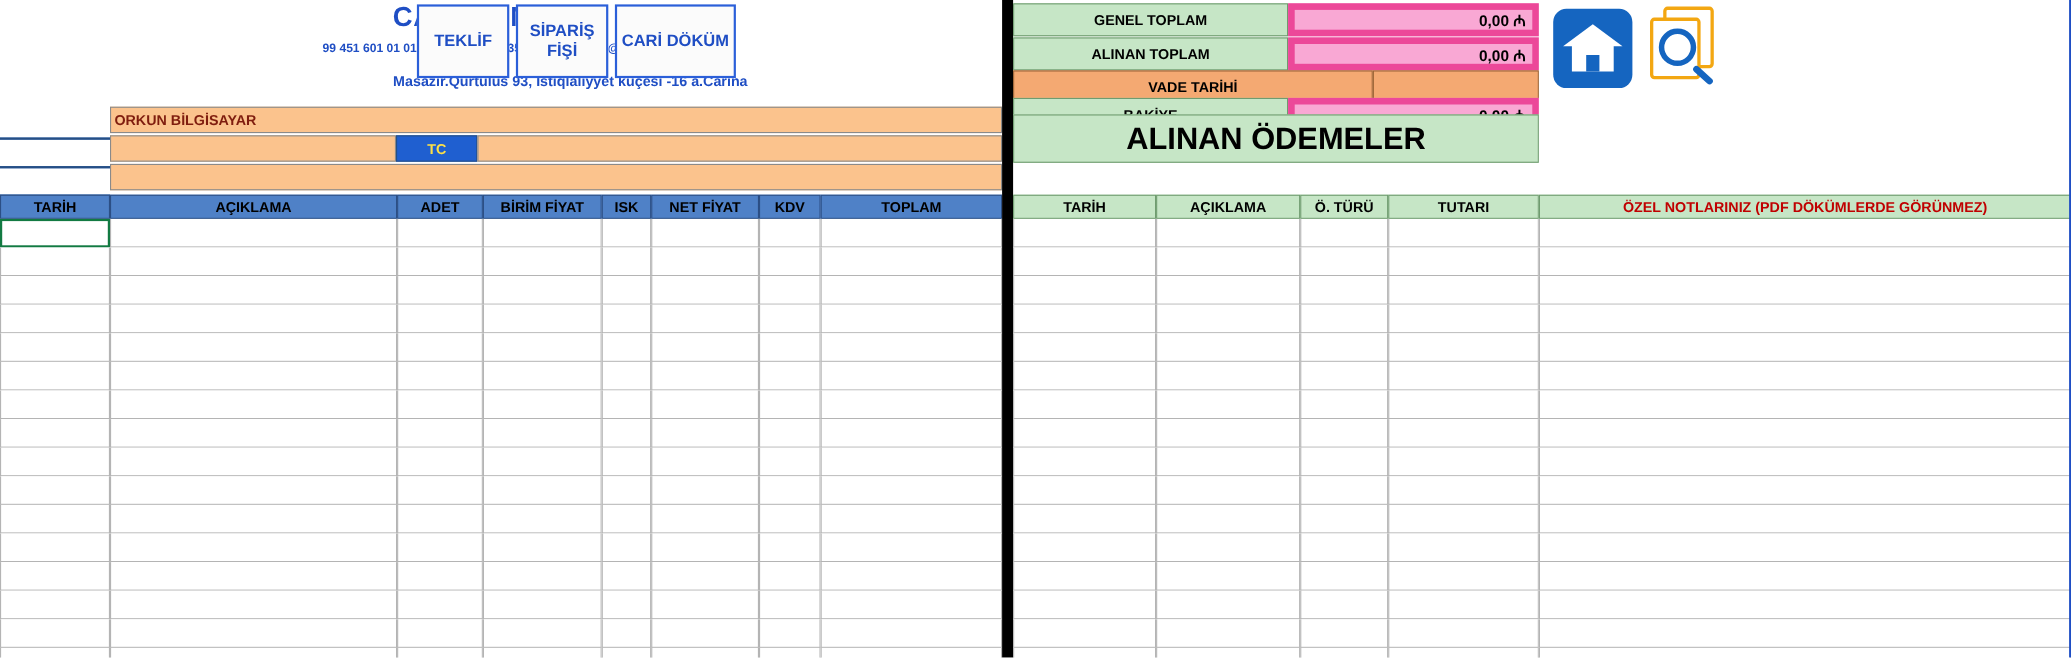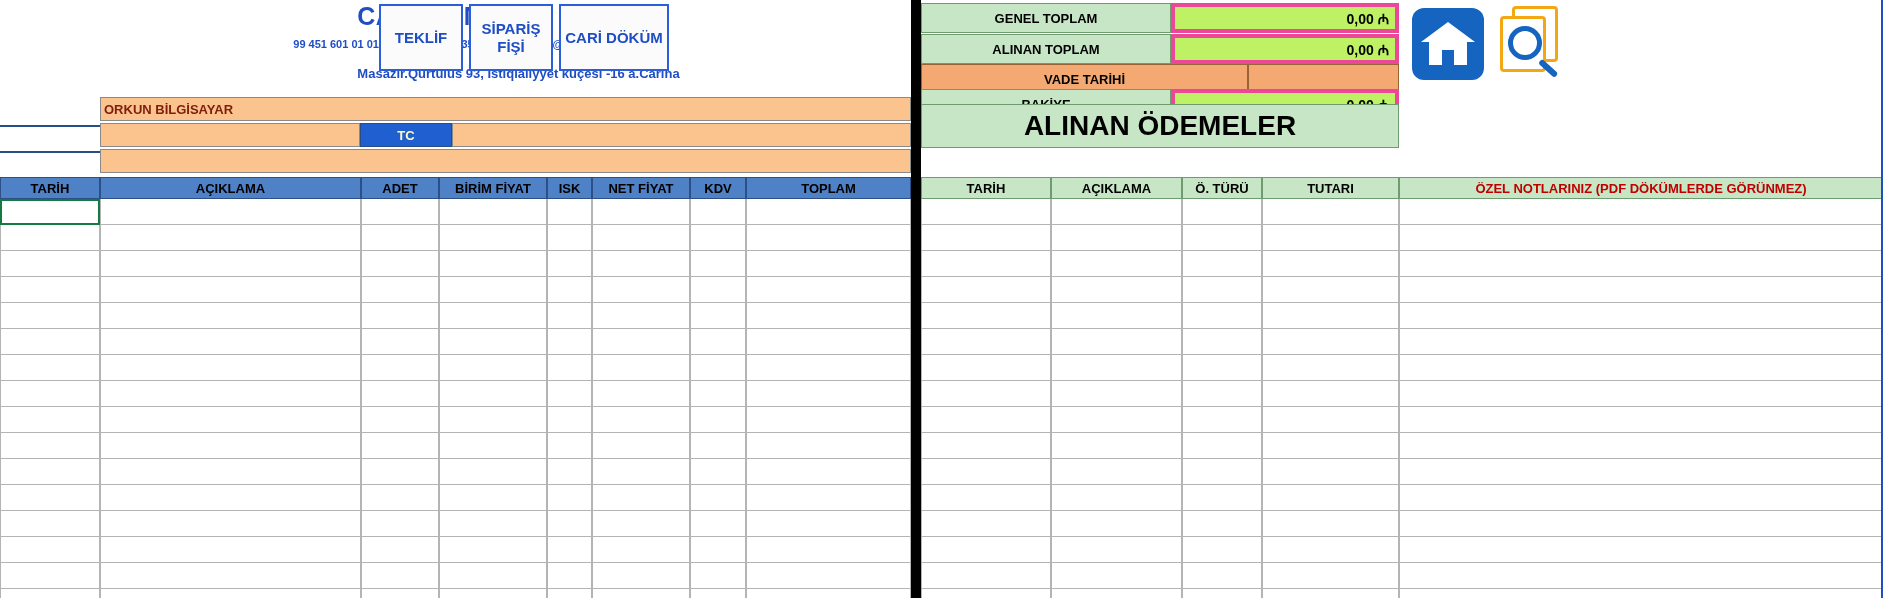--- a/index.html
+++ b/index.html
@@ -114,24 +114,24 @@
     font-size: 13px;
     font-weight: bold;
     color: #7f1d0e;
     display: flex;
     align-items: center;
     padding-left: 3px;
     overflow: hidden;
   }
   .info-value.plain { color: #000; font-weight: normal; }
   .tc-label {
-    width: 92px;
+    width: 74px;
     background: #1F5FD0;
     border: 1px solid #264f85;
-    color: #fef9c3;
+    color: #fde047;
     font-size: 13px;
     font-weight: bold;
     display: flex;
     align-items: center;
     justify-content: center;
   }
   .tc-value {
     width: 457px;
     background: #fbc38d;
     border: 1px solid #8a8a8a;
@@ -224,22 +224,22 @@
     align-items: center;
     justify-content: center;
   }
   .tot-label.orange {
     background: #f4a972;
     border: 1px solid #9a6336;
     width: 327px;
   }
   .tot-value {
     flex: 1;
-    background: #bef264;
-    border: 4px solid #ec4899;
+    background: #f9a8d4;
+    border: 6px solid #ec4899;
     font-size: 14px;
     font-weight: bold;
     color: #000;
     display: flex;
     align-items: center;
     justify-content: flex-end;
     padding-right: 6px;
   }
   .tot-value.orange {
     background: #f4a972;

